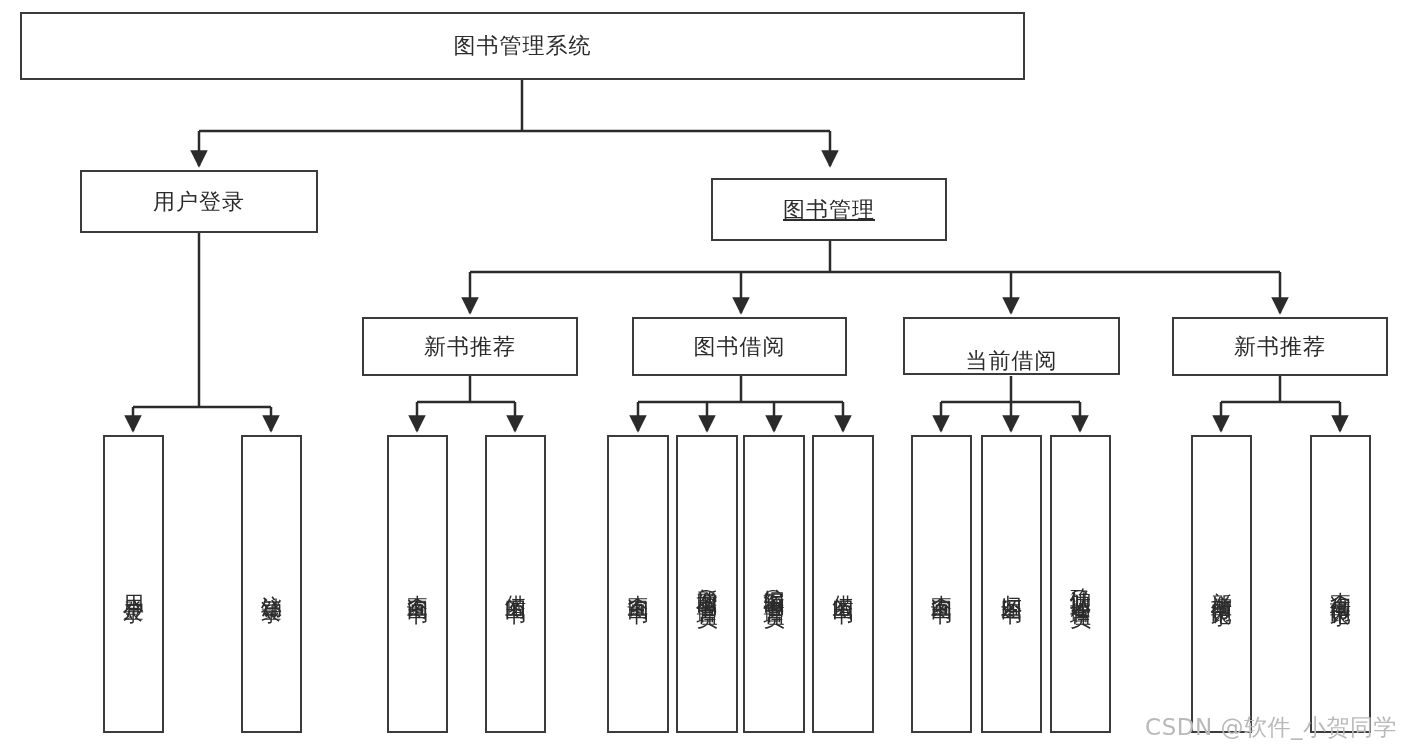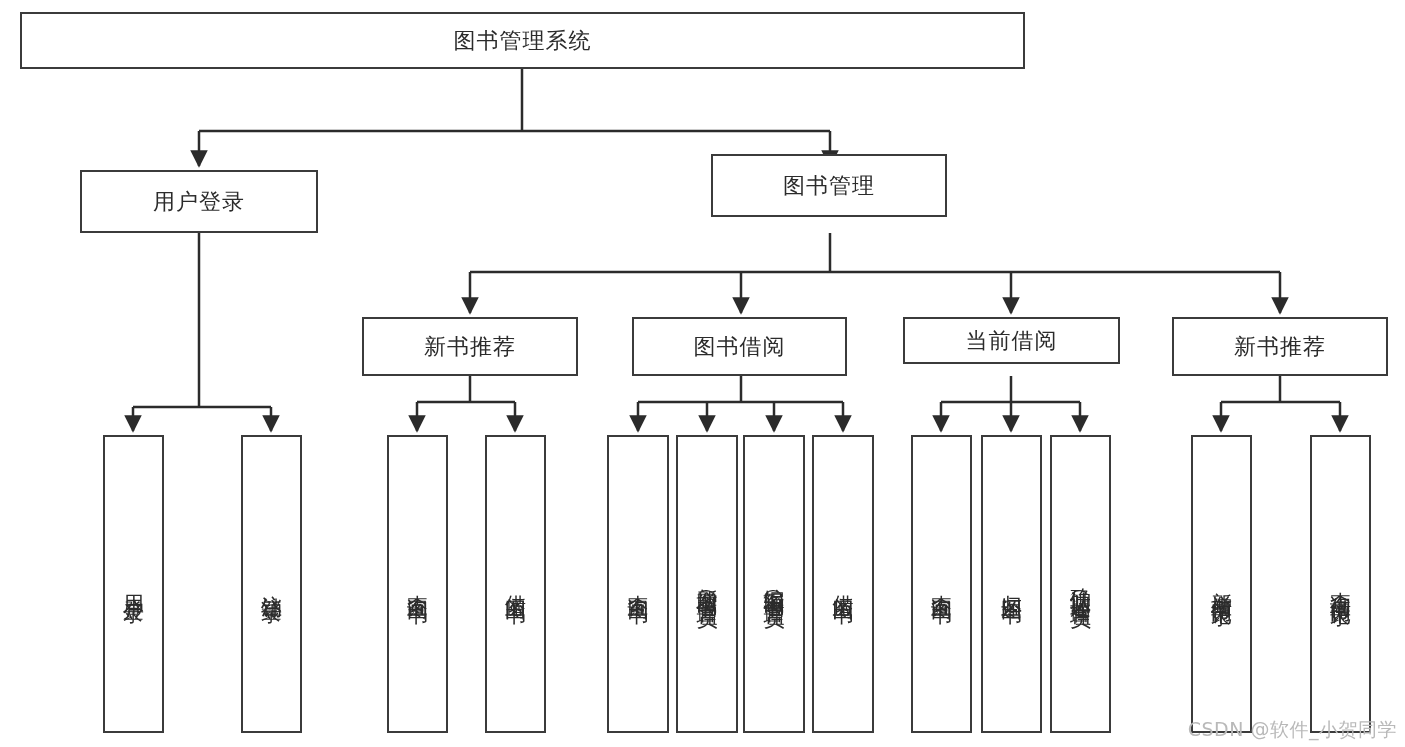--- a/index.html
+++ b/index.html
@@ -55,21 +55,21 @@
     text-orientation: upright;
     font-size: 21px;
     letter-spacing: 3px;
     white-space: nowrap;
     max-height: 100%;
   }
   #watermark {
     position: absolute;
     right: 8px;
     bottom: 4px;
-    font-size: 19px;
+    font-size: 23px;
     color: #b9b9b9;
     white-space: nowrap;
     letter-spacing: 0.5px;
     font-family: "DejaVu Sans", "Liberation Sans", sans-serif;
   }
 </style>
 </head>
 <body>
 
 <div id="stage">
@@ -117,38 +117,38 @@
       <path d="M 1011 402 L 1011 431" marker-end="url(#arrow)"></path>
       <path d="M 1080 402 L 1080 431" marker-end="url(#arrow)"></path>
 
       <path d="M 1280 376 L 1280 402"></path>
       <path d="M 1221 402 L 1340 402"></path>
       <path d="M 1221 402 L 1221 431" marker-end="url(#arrow)"></path>
       <path d="M 1340 402 L 1340 431" marker-end="url(#arrow)"></path>
     </g>
   </svg>
 
-  <div class="node horizontal" style="left:20px; top:12px; width:1005px; height:57px;">
+  <div class="node horizontal" style="left:20px; top:12px; width:1005px; height:68px;">
     <span class="node-label">图书管理系统</span>
   </div>
 
   <div class="node horizontal" style="left:80px; top:170px; width:238px; height:63px;">
     <span class="node-label">用户登录</span>
   </div>
-  <div class="node horizontal" style="left:711px; top:154px; width:236px; height:63px;">
+  <div class="node horizontal" style="left:711px; top:178px; width:236px; height:63px;text-decoration:underline;">
     <span class="node-label">图书管理</span>
   </div>
 
   <div class="node horizontal" style="left:362px; top:317px; width:216px; height:59px;">
     <span class="node-label">新书推荐</span>
   </div>
   <div class="node horizontal" style="left:632px; top:317px; width:215px; height:59px;">
     <span class="node-label">图书借阅</span>
   </div>
-  <div class="node horizontal" style="left:903px; top:317px; width:217px; height:47px;">
+  <div class="node horizontal" style="left:903px; top:317px; width:217px; height:58px;align-items:flex-end;">
     <span class="node-label">当前借阅</span>
   </div>
   <div class="node horizontal" style="left:1172px; top:317px; width:216px; height:59px;">
     <span class="node-label">新书推荐</span>
   </div>
 
   <div class="node vertical" style="left:103px; top:435px; width:61px; height:298px;">
     <span class="node-label">用户登录</span>
   </div>
   <div class="node vertical" style="left:241px; top:435px; width:61px; height:298px;">

